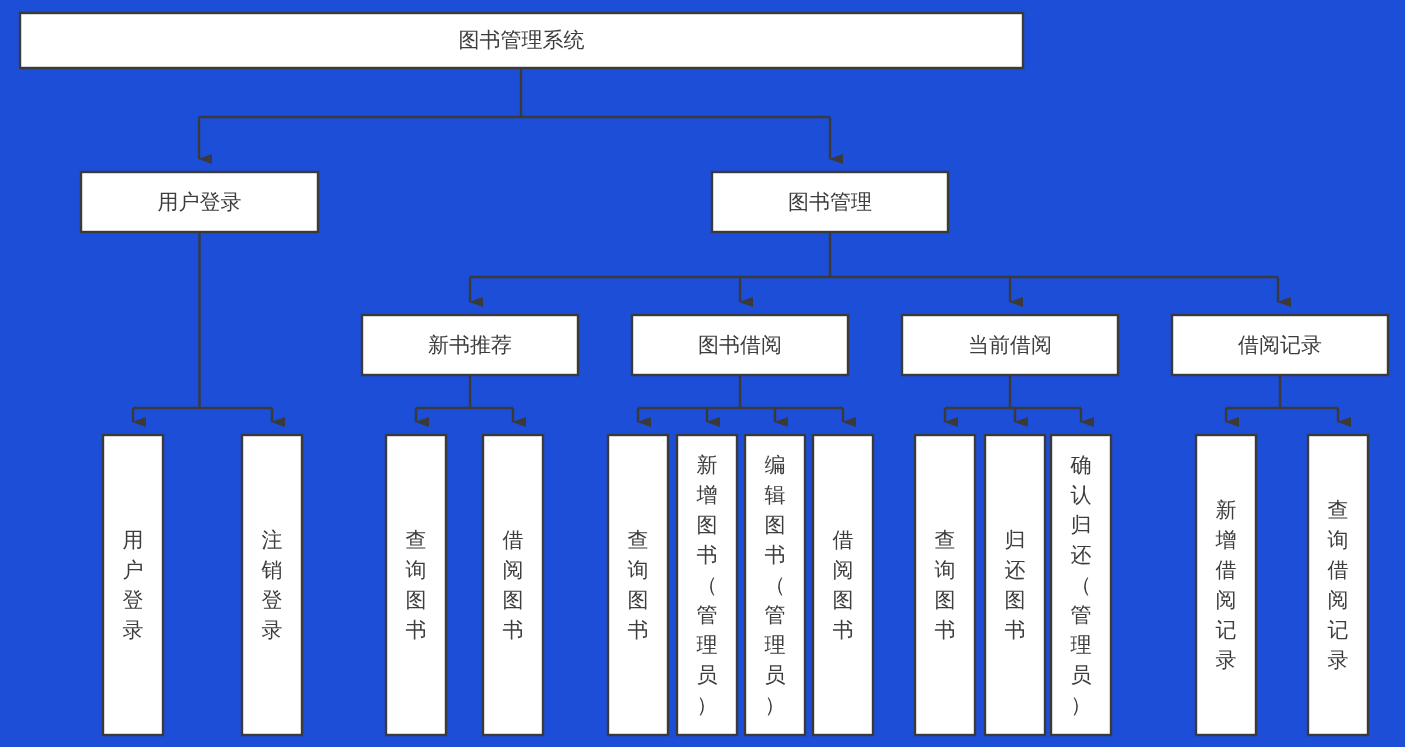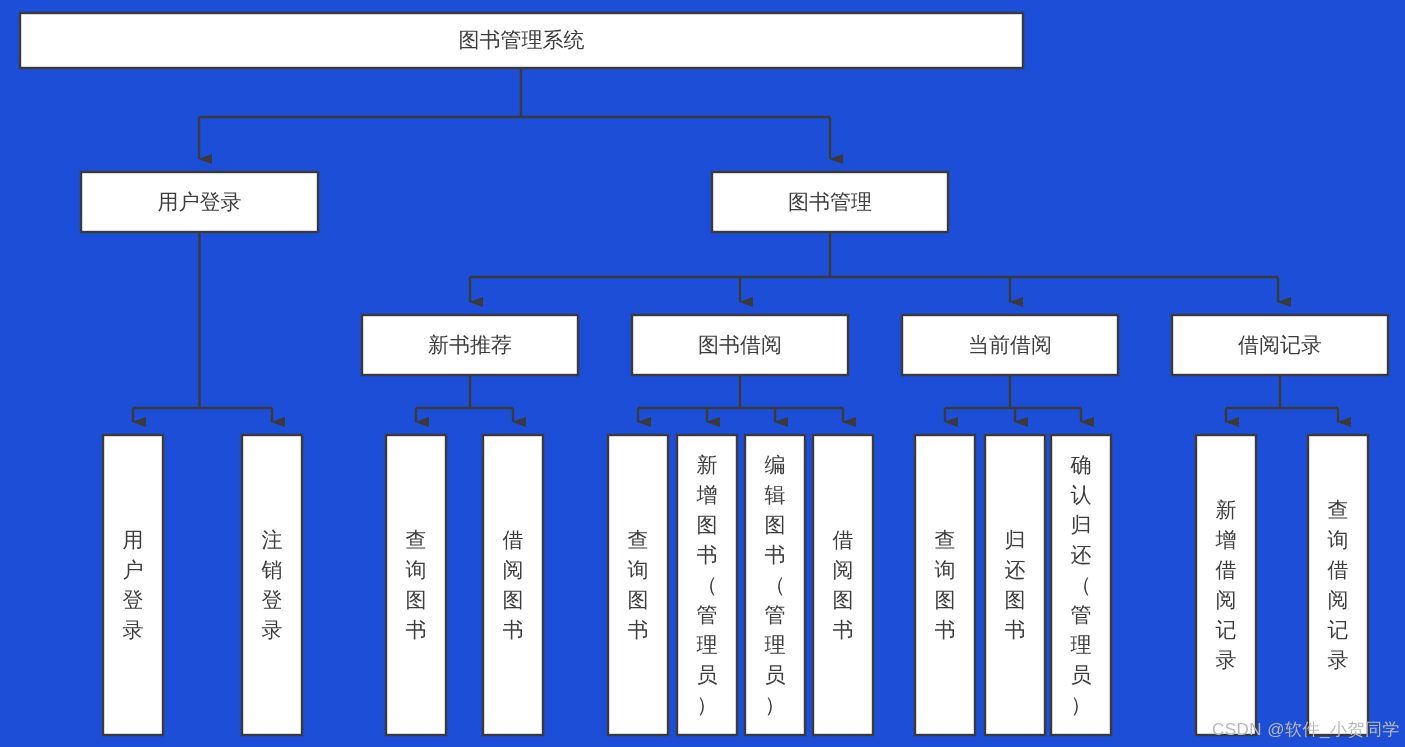--- a/index.html
+++ b/index.html
@@ -189,14 +189,13 @@
           <rect x="1196" y="435" width="60" height="300" class="node-box"></rect>
           <text x="1226" y="517" class="node-label-vertical"><tspan x="1226" dy="0">新</tspan><tspan x="1226" dy="30">增</tspan><tspan x="1226" dy="30">借</tspan><tspan x="1226" dy="30">阅</tspan><tspan x="1226" dy="30">记</tspan><tspan x="1226" dy="30">录</tspan></text>
         </g>
         <g>
           <rect x="1308" y="435" width="60" height="300" class="node-box"></rect>
           <text x="1338" y="517" class="node-label-vertical"><tspan x="1338" dy="0">查</tspan><tspan x="1338" dy="30">询</tspan><tspan x="1338" dy="30">借</tspan><tspan x="1338" dy="30">阅</tspan><tspan x="1338" dy="30">记</tspan><tspan x="1338" dy="30">录</tspan></text>
         </g>
       </g>
   </svg>
 
-  <div class="watermark">CSDN @软件_小贺同学</div>
 </div>
 
 </body></html>

